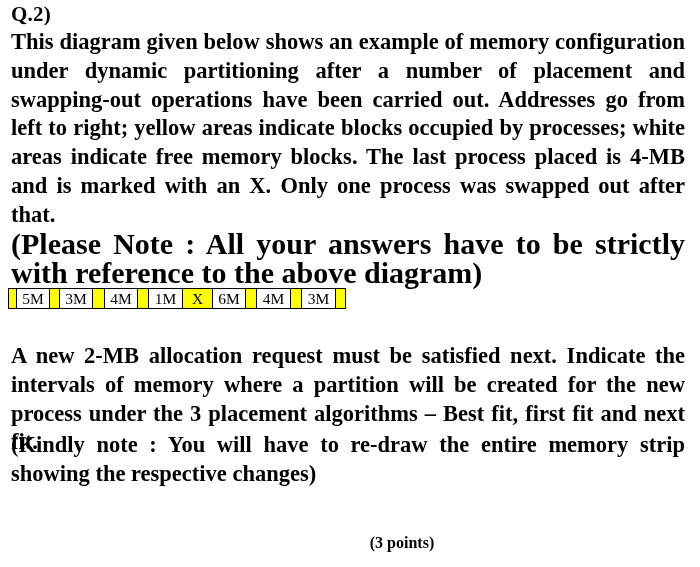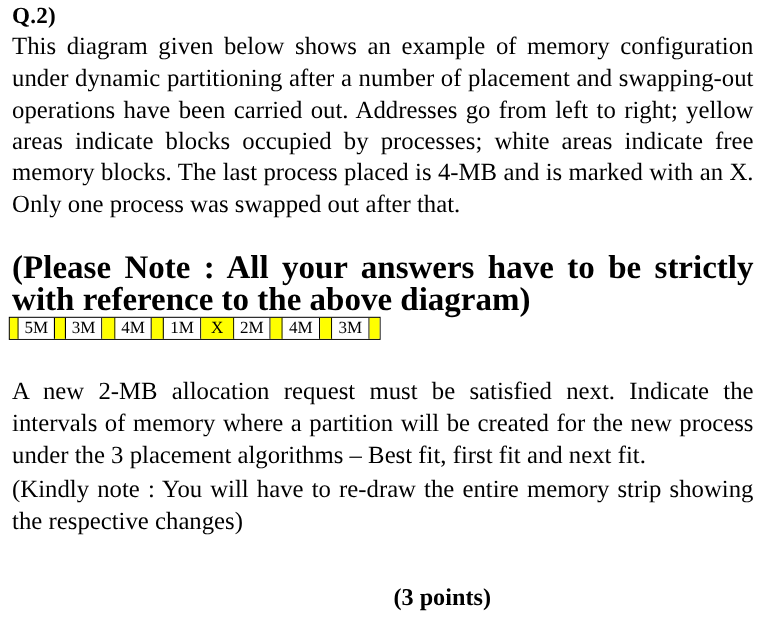--- a/index.html
+++ b/index.html
@@ -37,20 +37,21 @@
 
   .para {
     position: absolute;
     left: 11px;
     width: 674px;
     font-size: 22.5px;
     line-height: 28.8px;
     text-align: justify;
     text-justify: inter-word;
     hyphens: none;
+    font-weight: bold;
   }
   .para.block1 { top: 28px; }
   .para.block2 { top: 342px; }
   .para.block3 { top: 431px; }
 
   .para p {
     margin: 0;
     padding: 0;
   }
   
@@ -96,21 +97,21 @@
   .seg.free { background: #ffffff; }
   .seg.used { background: #ffff00; }
   .seg.gap  { background: #ffff00; }
 
   .footer-points {
     position: absolute;
     left: 0;
     top: 529px;
     width: 700px;
     text-align: center;
-    font-size: 22px;
+    font-size: 16px;
     font-weight: bold;
     line-height: 28px;
   }
   .footer-points .inner {
     display: inline-block;
     transform: translateX(52px);
   }
 </style>
 </head>
 <body>
@@ -141,21 +142,21 @@
         <span>4M</span>
       </div>
       <div class="seg gap" style="width: 11px;"></div>
       <div class="seg free" style="width: 34px;">
         <span>1M</span>
       </div>
       <div class="seg used" style="width: 30px;">
         <span>X</span>
       </div>
       <div class="seg free" style="width: 33px;">
-        <span>2M</span>
+        <span>6M</span>
       </div>
       <div class="seg gap" style="width: 11px;"></div>
       <div class="seg free" style="width: 34px;">
         <span>4M</span>
       </div>
       <div class="seg gap" style="width: 11px;"></div>
       <div class="seg free" style="width: 34px;">
         <span>3M</span>
       </div>
       <div class="seg gap" style="width: 9px;"></div>

